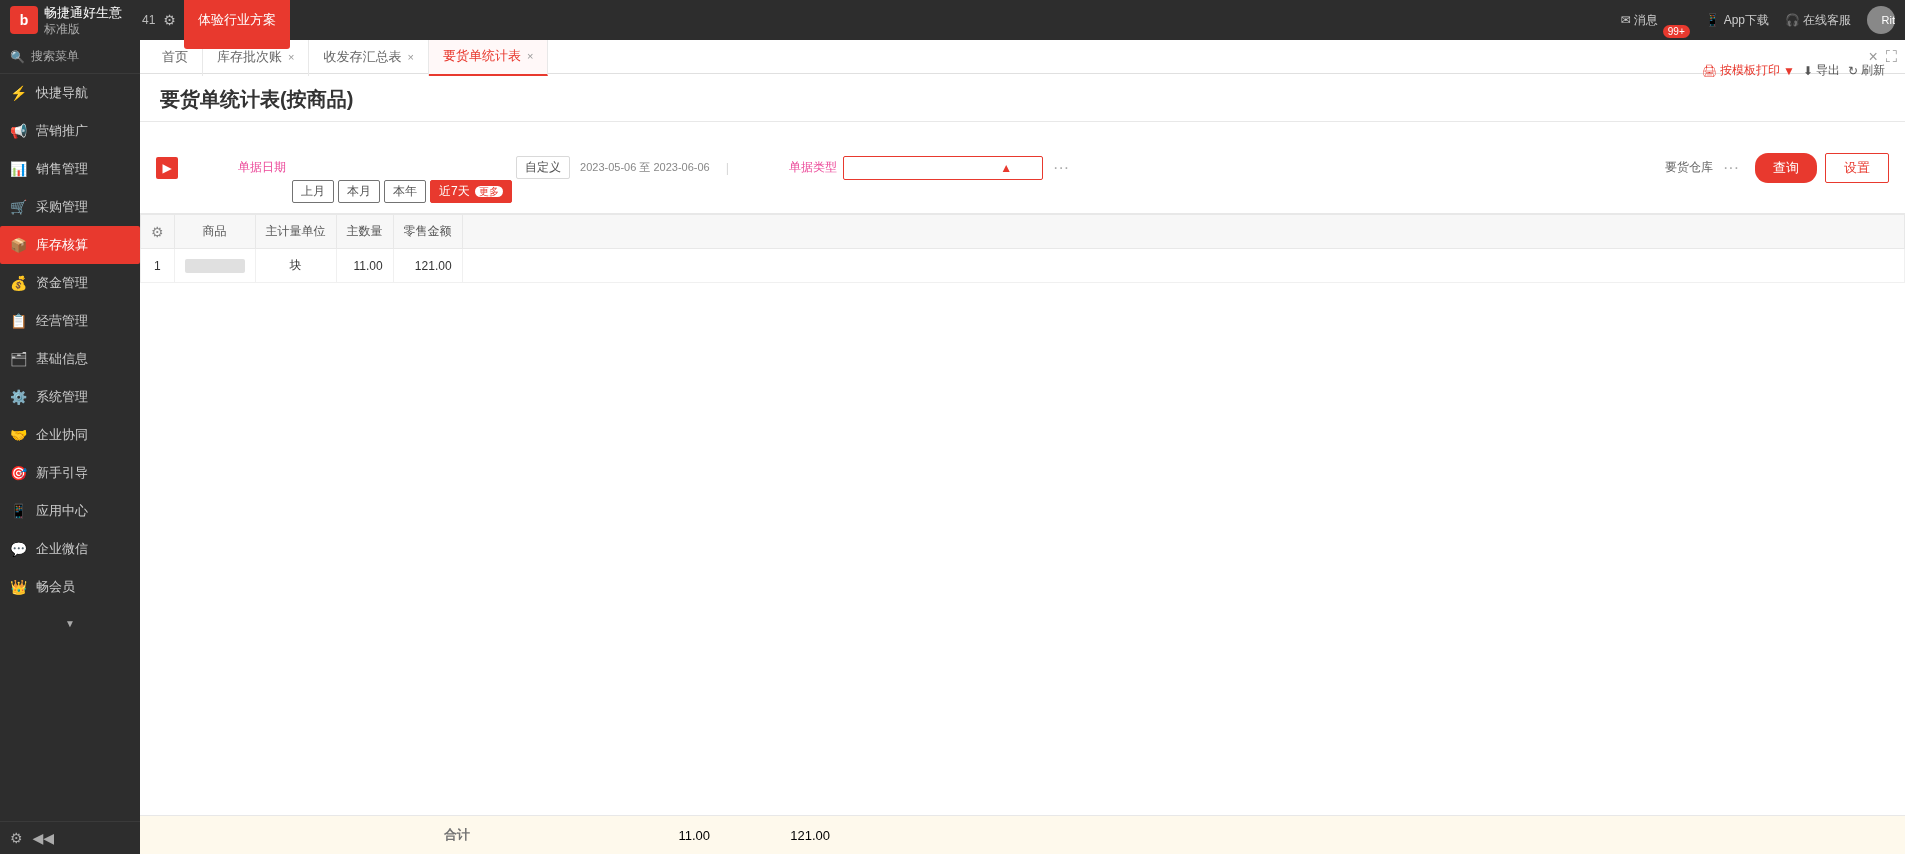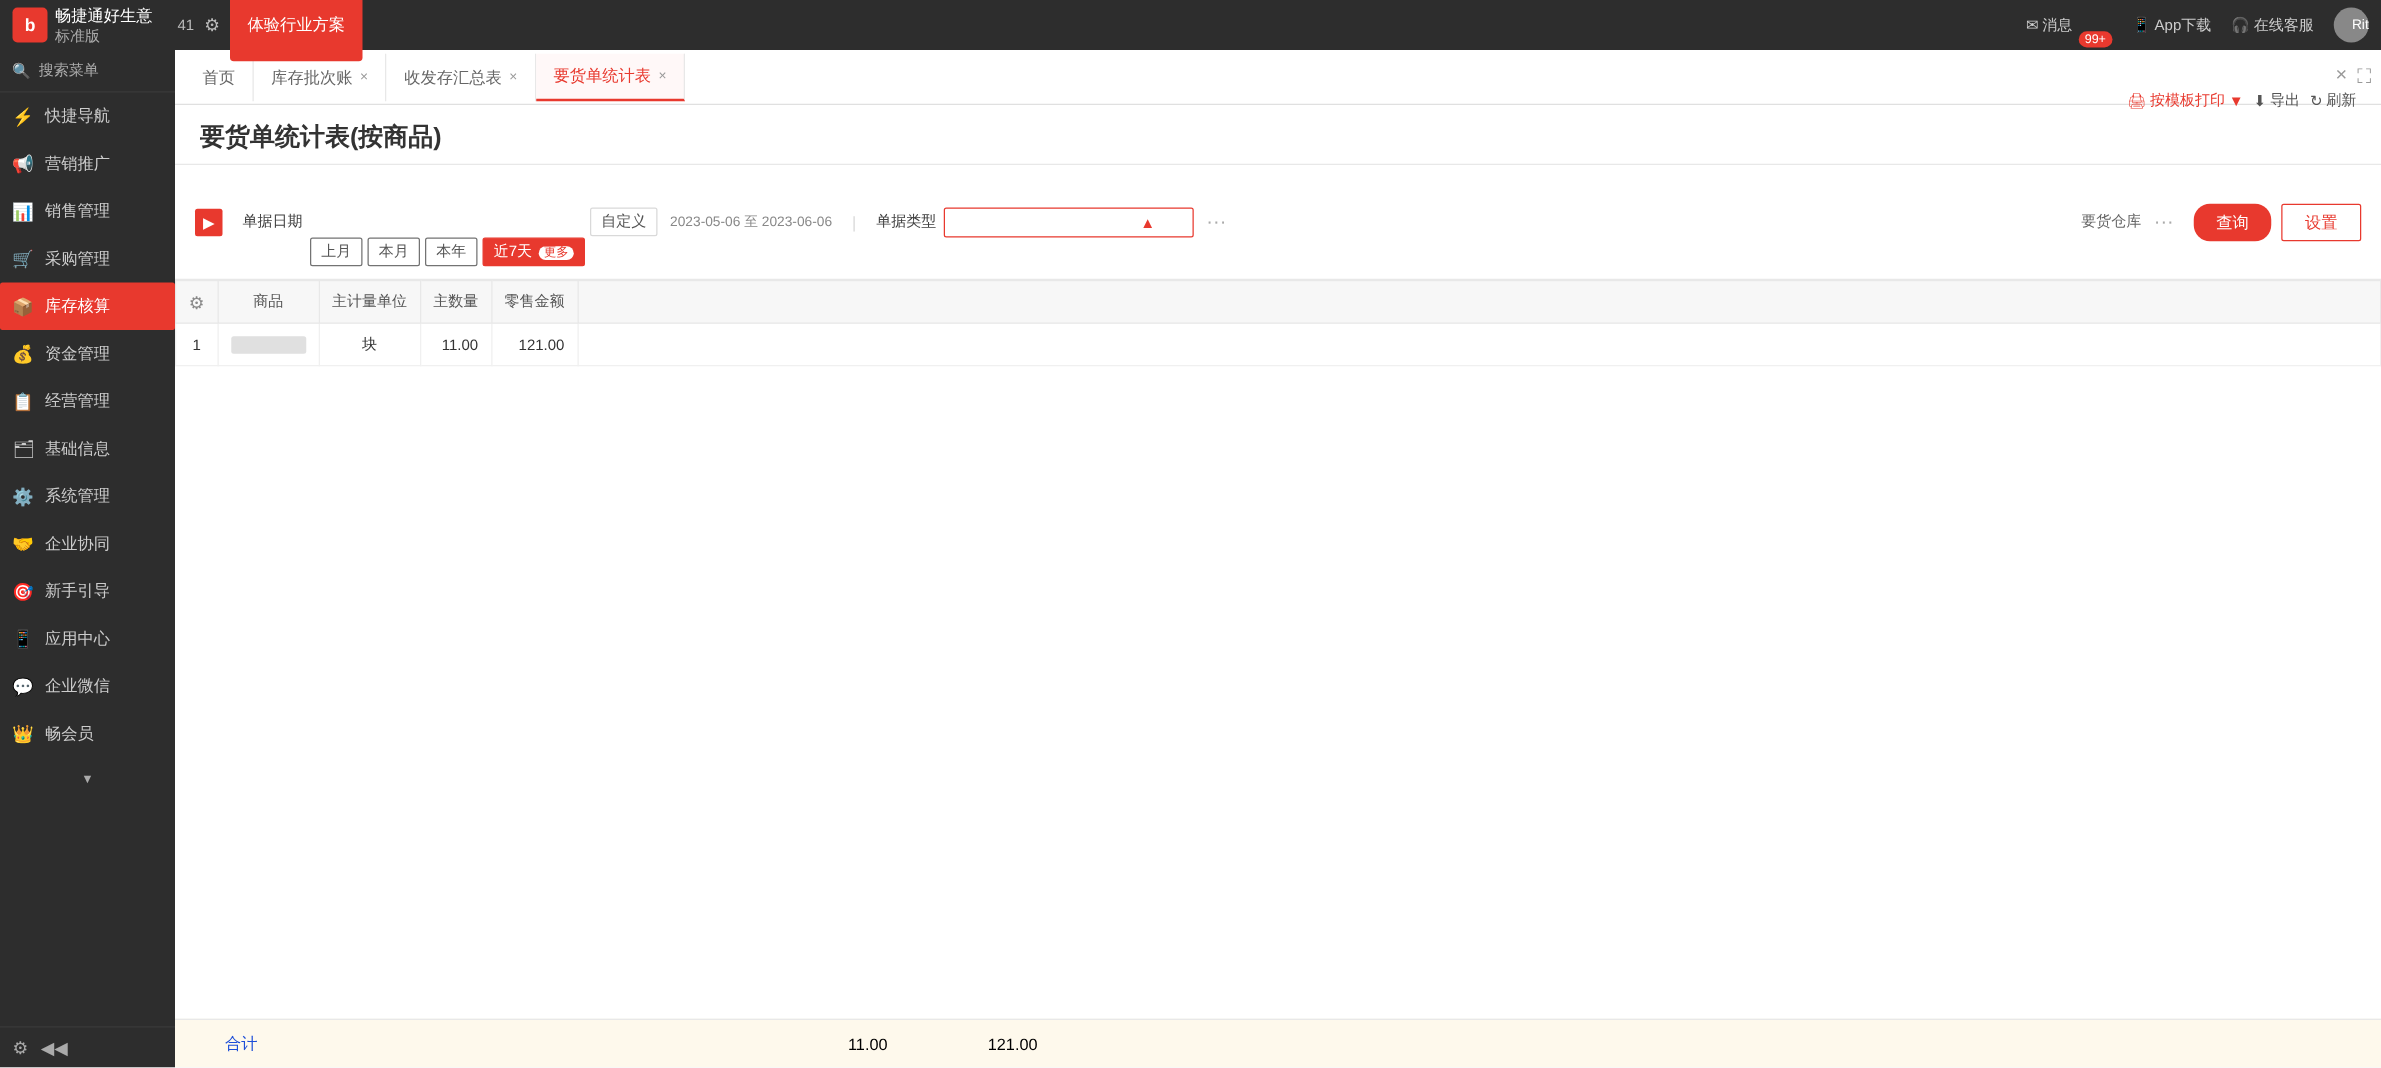--- a/index.html
+++ b/index.html
@@ -62,21 +62,21 @@
       margin-top: auto; padding: 8px 10px; display: flex; align-items: center; gap: 10px; border-top: 1px solid #3a3a3a;
     }
     .sidebar-footer-btn { color: #aaa; font-size: 14px; cursor: pointer; }
     .scroll-arrow { color: #aaa; font-size: 10px; }
 
     
     .content-area { flex: 1; display: flex; flex-direction: column; overflow: hidden; background: #f0f0f0; }
 
     
     .tabs-bar {
-      background: #fff; display: flex; align-items: center; height: 44px; border-bottom: 1px solid #e0e0e0; padding: 0 8px; flex-shrink: 0;
+      background: #fff; display: flex; align-items: center; height: 34px; border-bottom: 1px solid #e0e0e0; padding: 0 8px; flex-shrink: 0;
     }
     .tab-item {
       display: flex; align-items: center; padding: 0 14px; height: 38px; font-size: 13px; color: #666; cursor: pointer; border-right: 1px solid #e8e8e8; gap: 6px; position: relative;
     }
     .tab-item.active { color: #e8392e; font-weight: 500; border-bottom: 2px solid #e8392e; background: #fff8f8; }
     .tab-close { font-size: 11px; color: #999; cursor: pointer; }
     .tabs-window-controls { margin-left: auto; display: flex; gap: 8px; color: #999; font-size: 16px; cursor: pointer; }
 
     
     .page-header {
@@ -89,21 +89,21 @@
     .refresh-btn { color: #555; font-size: 12px; cursor: pointer; display: flex; align-items: center; gap: 3px; }
 
     
     .filter-bar {
       background: #fff; padding: 10px 16px; display: flex; align-items: center; gap: 16px; border-bottom: 1px solid #e8e8e8; flex-shrink: 0; flex-wrap: wrap;
     }
     .filter-expand-btn {
       width: 22px; height: 22px; background: #e8392e; color: #fff; border-radius: 2px; display: flex; align-items: center; justify-content: center; cursor: pointer; font-size: 12px; flex-shrink: 0;
     }
     .filter-group { display: flex; align-items: center; gap: 6px; }
-    .filter-label { color: #404040; font-size: 12px; white-space: nowrap; }
+    .filter-label { color: #ec4899; font-size: 12px; white-space: nowrap; margin-left: 44px; }
     .date-shortcuts { display: flex; gap: 4px; align-items: center; }
     .date-btn {
       padding: 2px 8px; border: 1px solid #737373; border-radius: 2px; font-size: 12px; color: #555; cursor: pointer; background: #fff; margin-top: 48px;
     }
     .date-btn.recent { background: #e8392e; color: #fff; border-color: #e8392e; }
     .date-custom-btn { padding: 2px 8px; border: 1px solid #d9d9d9; border-radius: 2px; font-size: 12px; color: #555; cursor: pointer; background: #fff; }
     .date-range { color: #888; font-size: 11px; margin-left: 4px; }
     .filter-separator { color: #d9d9d9; }
     .select-type-area {
       display: flex; align-items: center; gap: 6px; flex: 1; position: relative;
@@ -141,21 +141,21 @@
       border: 1px solid #f0f0f0; padding: 8px 10px; text-align: center; color: #333;
     }
     .data-table .num-col { text-align: right; }
     .data-table .settings-col { width: 40px; }
     .settings-col-icon { color: #888; font-size: 14px; cursor: pointer; }
 
     
     .table-footer {
       background: #fef9ec; border-top: 1px solid #e8e8e8; display: flex; align-items: center; padding: 10px 0; flex-shrink: 0;
     }
-    .footer-total-label { width: 290px; text-align: left; font-weight: 400; color: #1d4ed8; }
+    .footer-total-label { width: 290px; text-align: right; font-weight: 700; color: #737373; }
     .footer-unit { width: 120px; text-align: center; }
     .footer-qty { width: 120px; text-align: right; font-weight: 500; }
     .footer-amount { width: 120px; text-align: right; font-weight: 500; }
 
     
     .sidebar::-webkit-scrollbar { width: 4px; }
     .sidebar::-webkit-scrollbar-thumb { background: #444; border-radius: 2px; }
     .table-container::-webkit-scrollbar { height: 6px; width: 6px; }
     .table-container::-webkit-scrollbar-thumb { background: #ccc; border-radius: 3px; }
 

